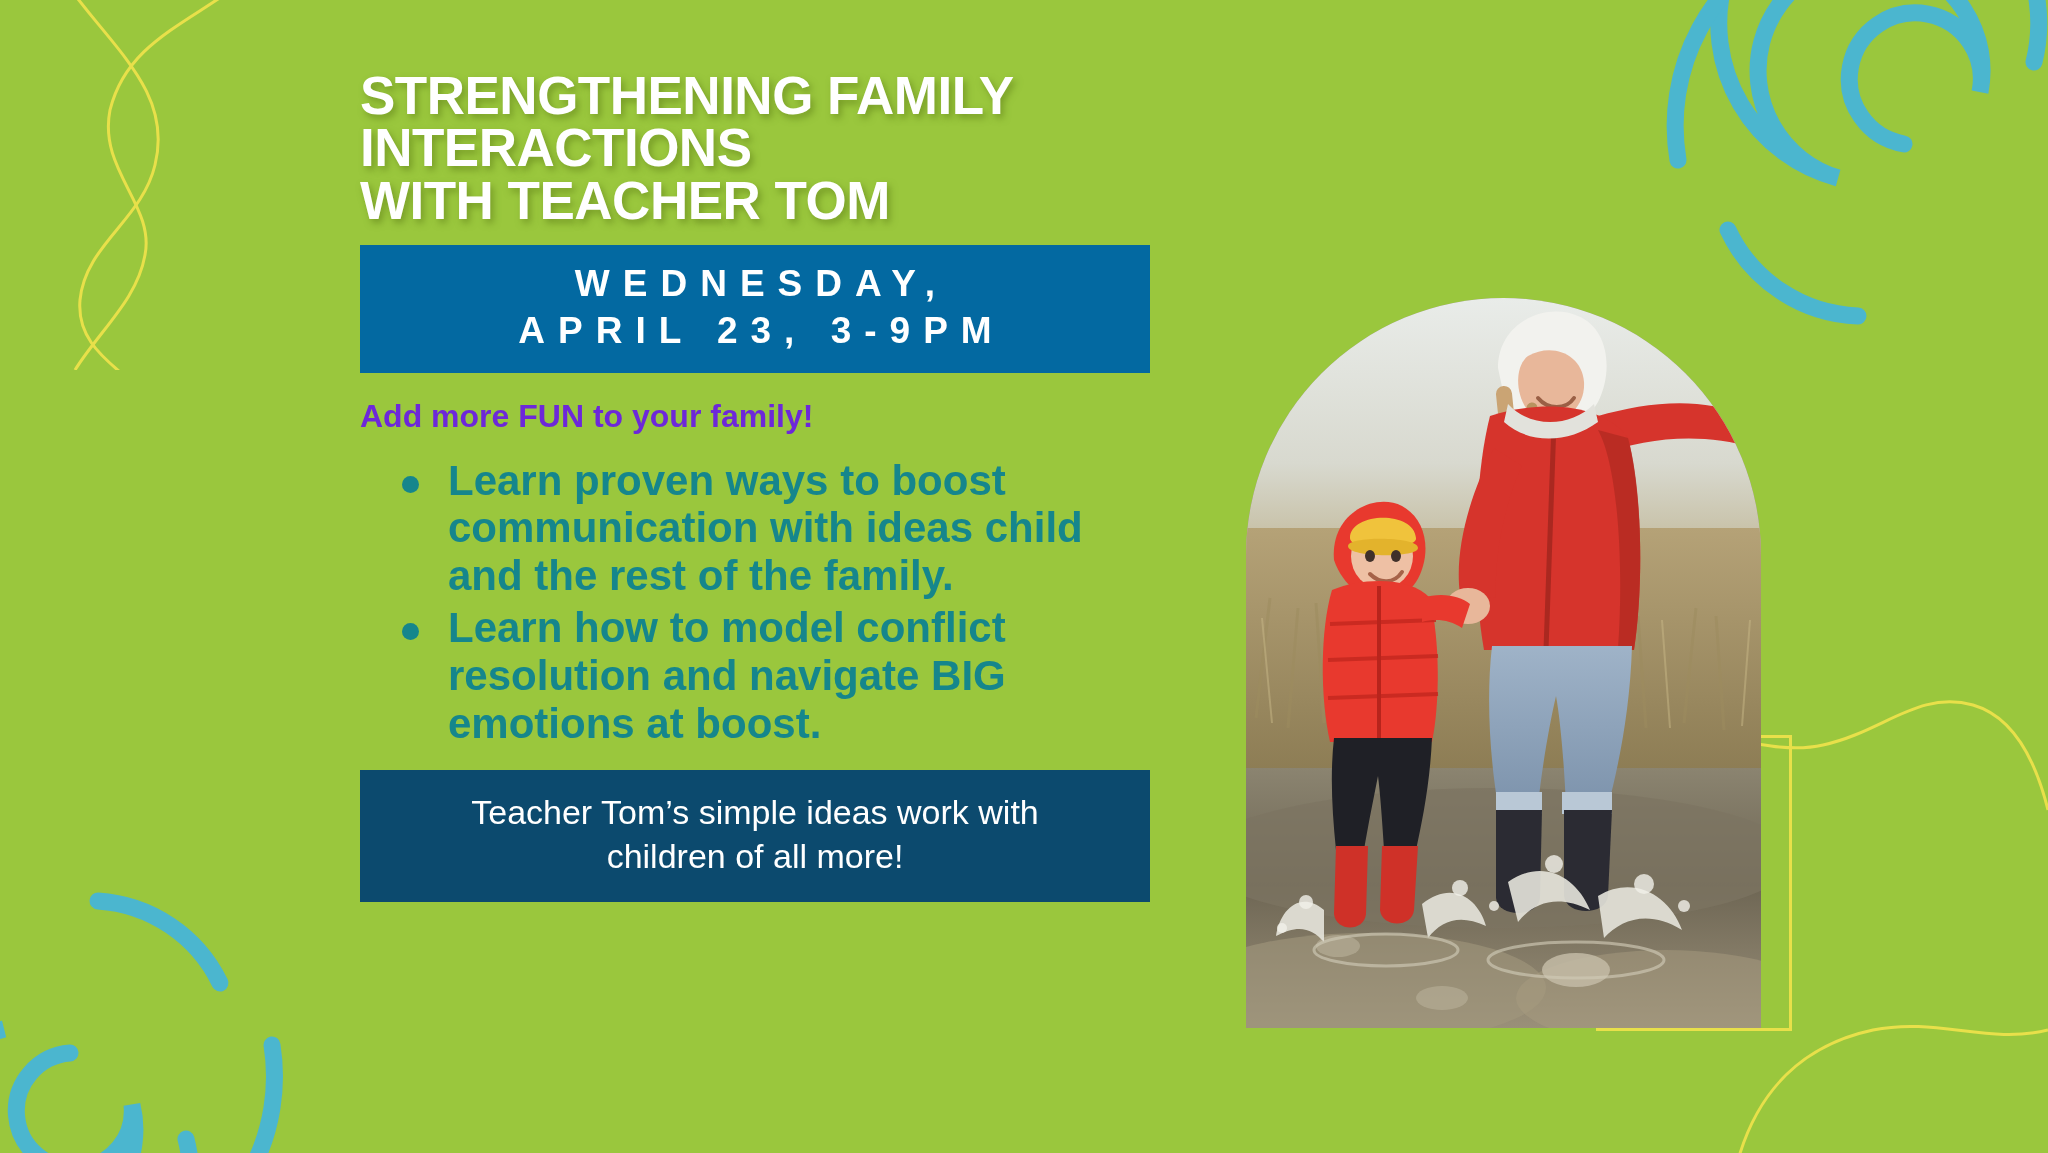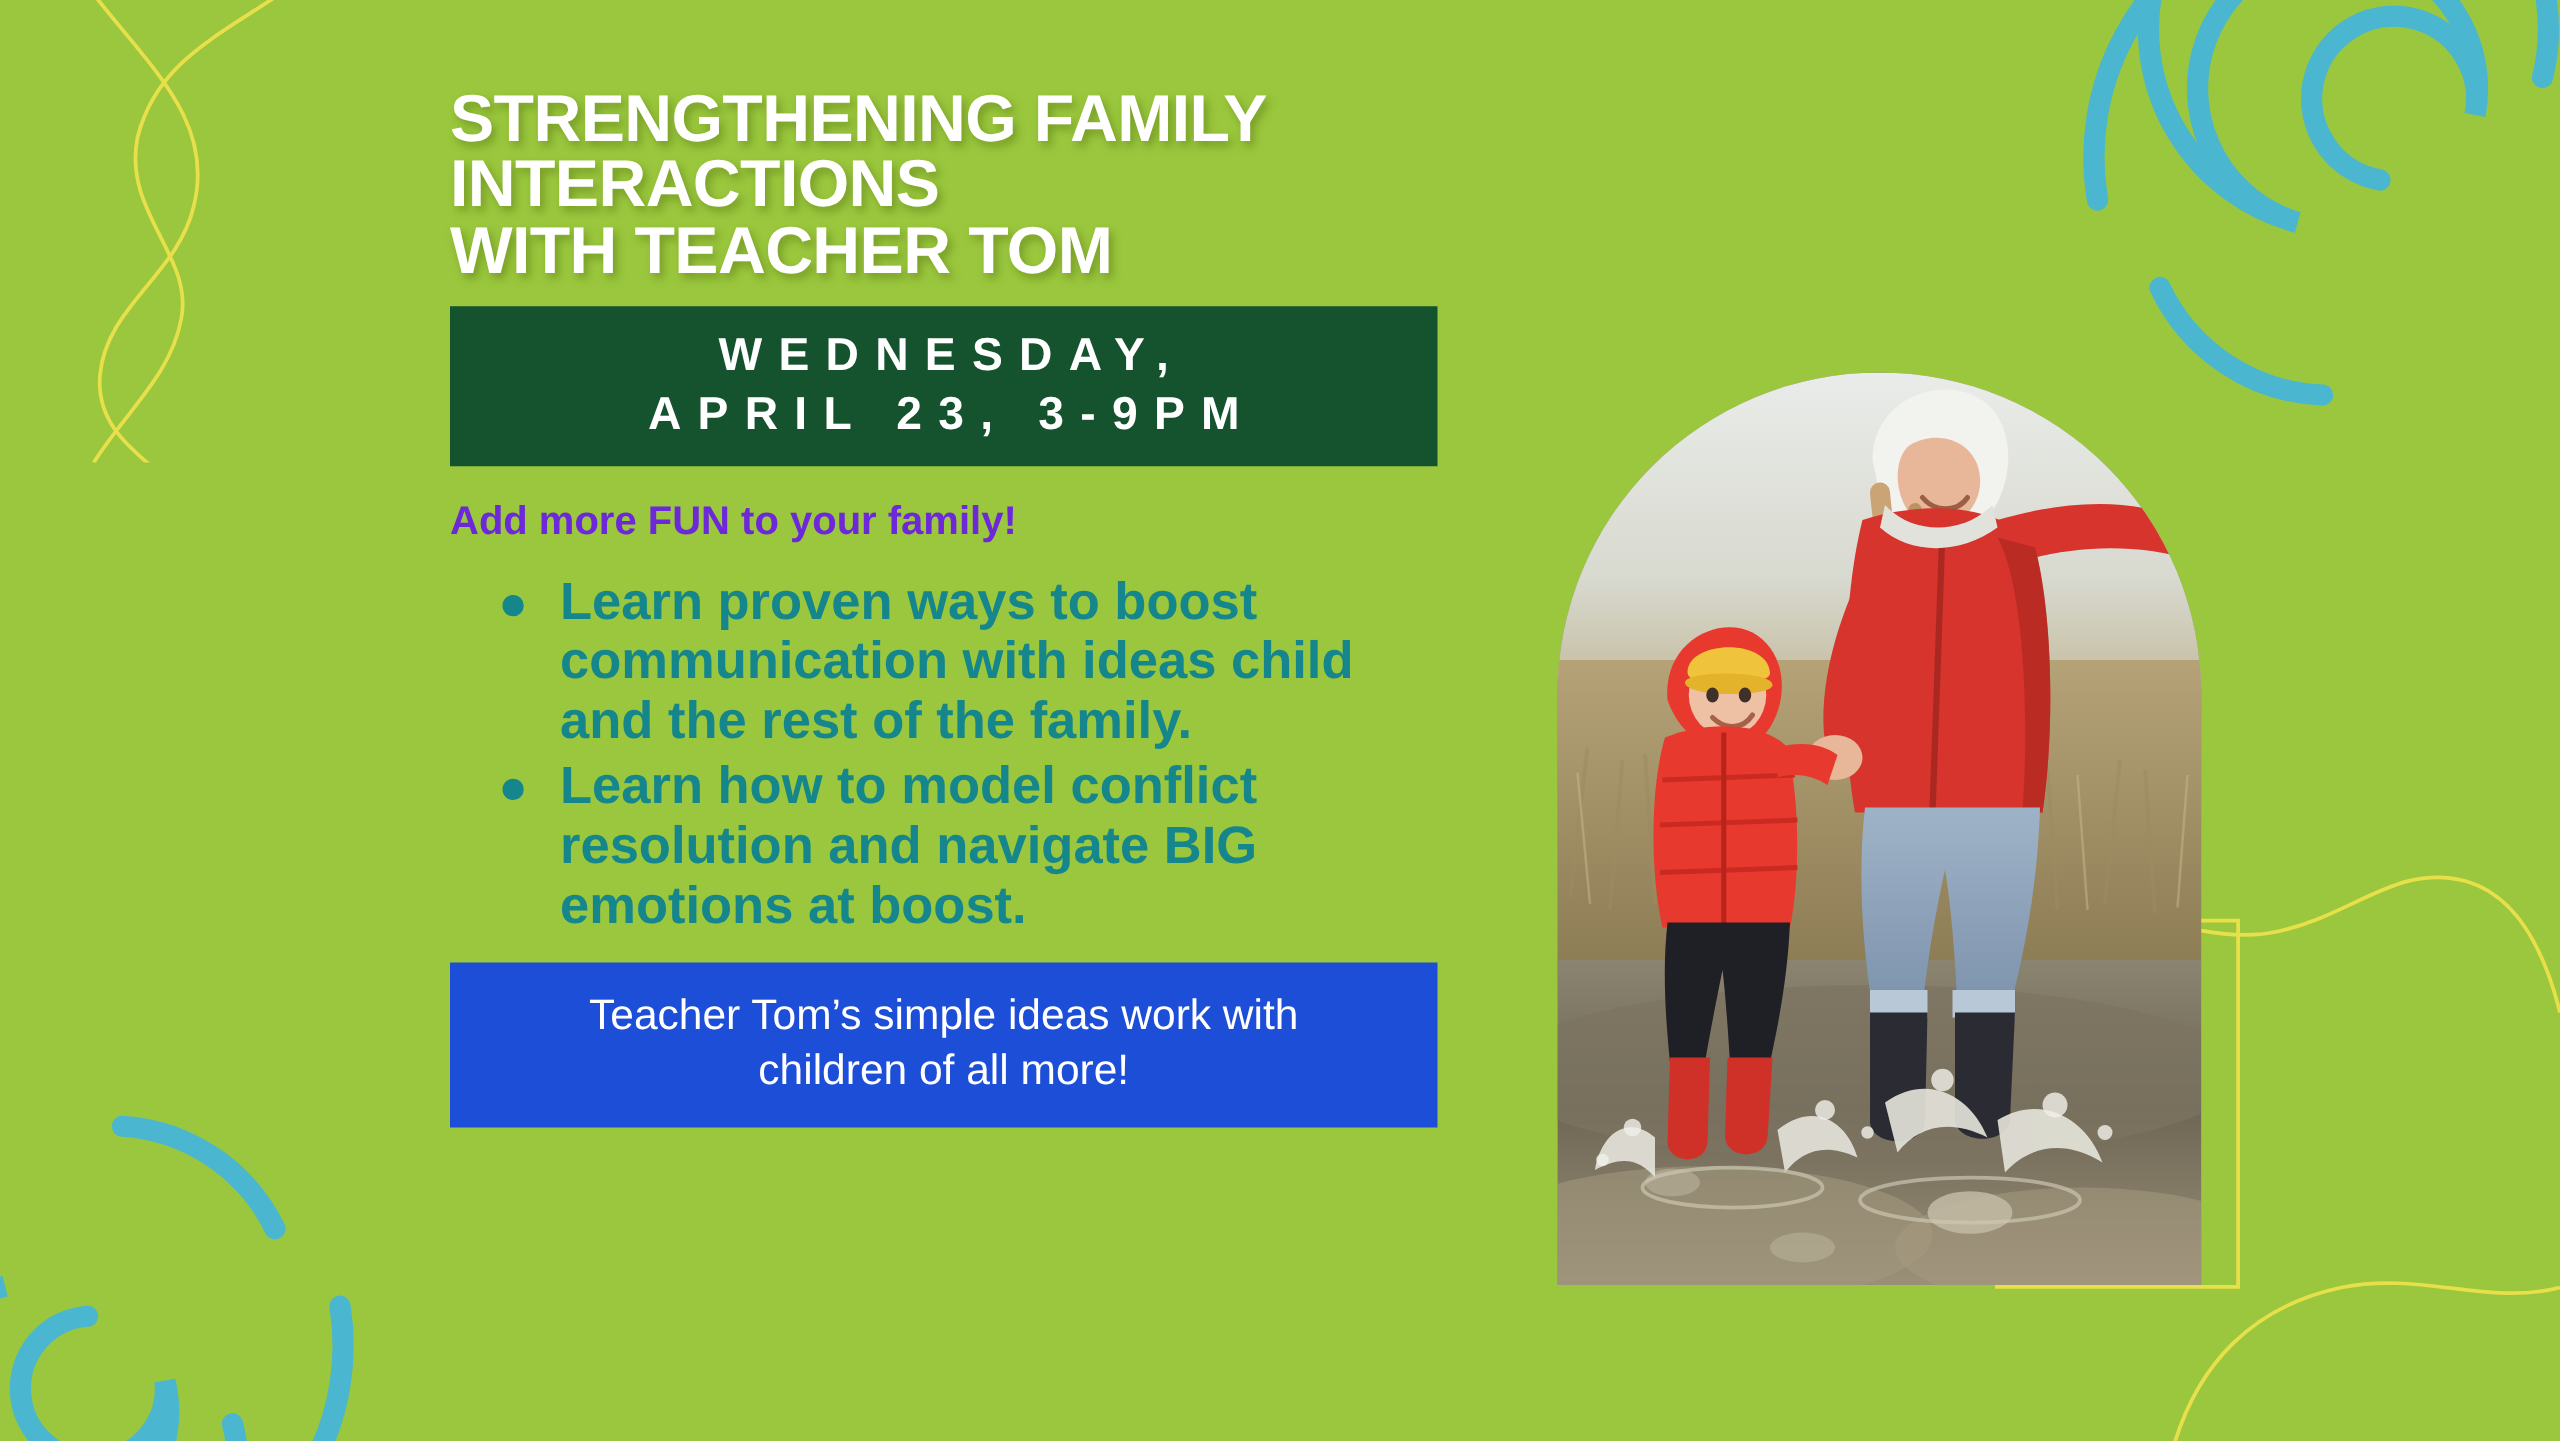--- a/index.html
+++ b/index.html
@@ -77,21 +77,21 @@
     text-shadow: 3px 4px 7px rgba(90, 120, 20, 0.55);
   }
   #headline .hl-line {
     display: block;
     white-space: nowrap;
   }
 
   #date-banner {
     margin-top: 18px;
     width: 790px;
-    background: #14532d;
+    background: #0369a1;
     padding: 16px 0 18px 0;
     box-sizing: border-box;
     text-align: center;
   }
   #date-banner .db-line {
     display: block;
     color: #ffffff;
     font-weight: bold;
     font-size: 37px;
     line-height: 1.27;
@@ -128,21 +128,21 @@
     top: 19px;
     width: 17px;
     height: 17px;
     border-radius: 50%;
     background: #15868c;
   }
 
   #callout {
     margin-top: 22px;
     width: 790px;
-    background: #1d4ed8;
+    background: #0c4a6e;
     padding: 20px 34px 24px 34px;
     box-sizing: border-box;
     text-align: center;
   }
   #callout .co-line {
     display: block;
     color: #ffffff;
     font-size: 34px;
     line-height: 1.3;
     font-weight: normal;

